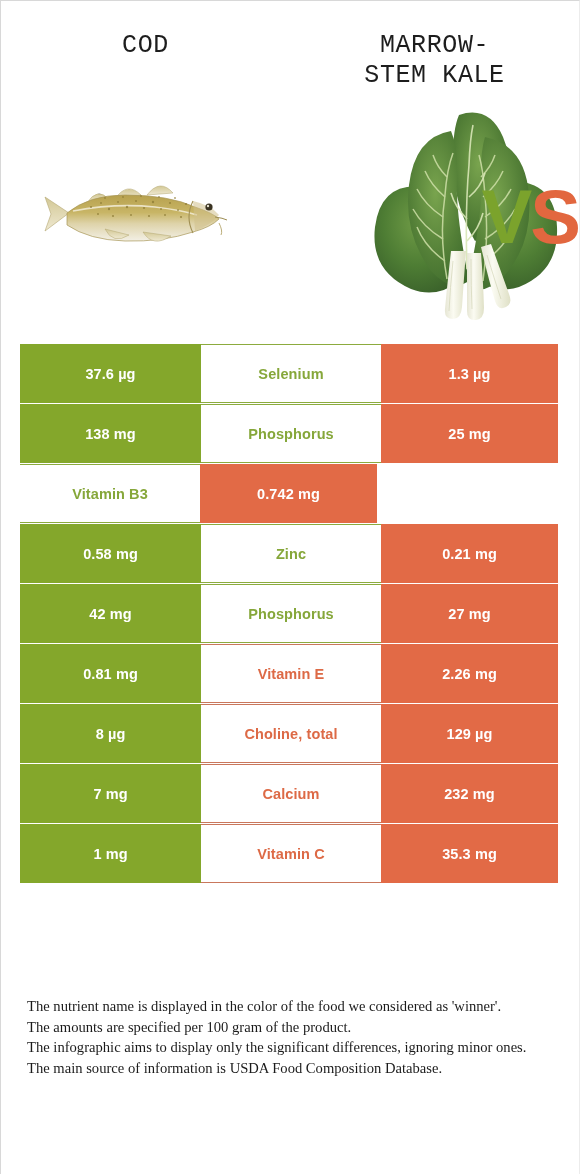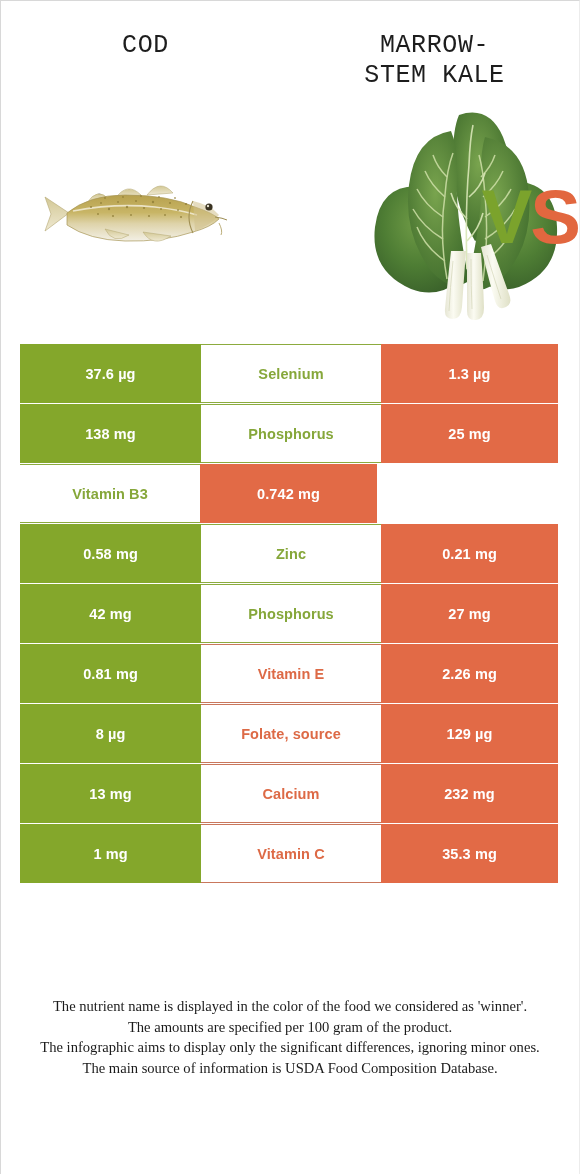--- a/index.html
+++ b/index.html
@@ -106,21 +106,20 @@
     border-top:1px solid #C9775C;
     border-bottom:1px solid #C9775C;
   }
 
   
   .footer {
     position:absolute;
     left:0; top:995px;
     width:100%;
     padding:0 26px;
-    text-align:center;
     font-size:14.6px;
     line-height:1.42;
     color:#1b1b1b;
     font-family:"Liberation Serif", serif;
   }
   .footer p { margin:0; }
 
   
   svg { display:block; width:100%; height:100%; }
 </style>
@@ -312,26 +311,26 @@
   </div>
 
   <div class="row">
     <div class="cell left">0.81 mg</div>
     <div class="cell mid win-orange">Vitamin E</div>
     <div class="cell right">2.26 mg</div>
   </div>
 
   <div class="row">
     <div class="cell left">8 µg</div>
-    <div class="cell mid win-orange">Folate, source</div>
+    <div class="cell mid win-orange">Choline, total</div>
     <div class="cell right">129 µg</div>
   </div>
 
   <div class="row">
-    <div class="cell left">13 mg</div>
+    <div class="cell left">7 mg</div>
     <div class="cell mid win-orange">Calcium</div>
     <div class="cell right">232 mg</div>
   </div>
 
   <div class="row">
     <div class="cell left">1 mg</div>
     <div class="cell mid win-orange">Vitamin C</div>
     <div class="cell right">35.3 mg</div>
   </div>
 

